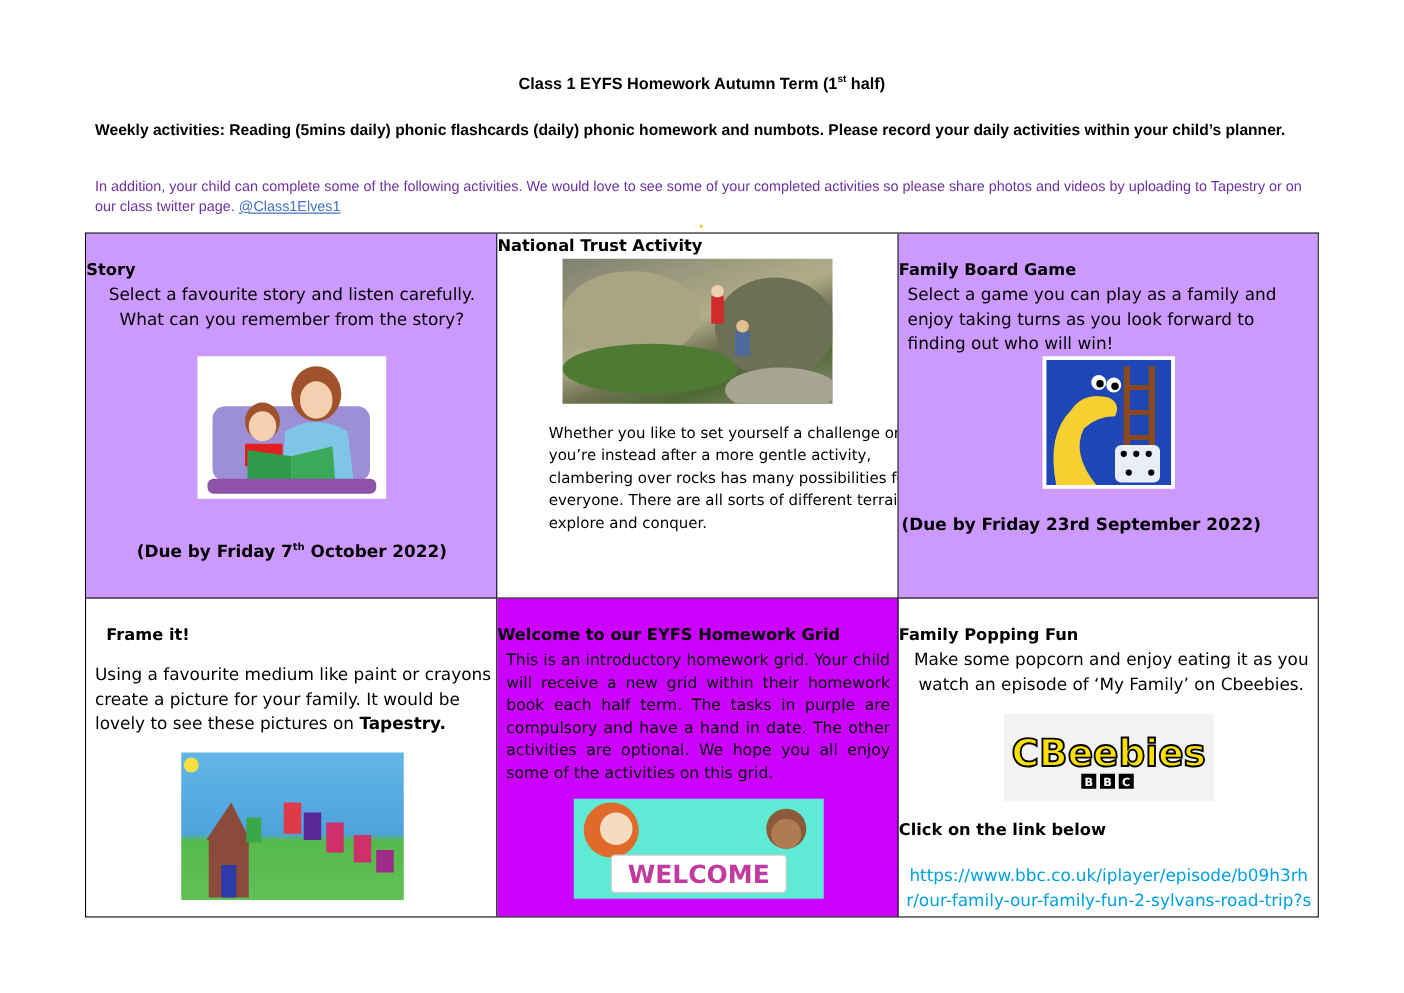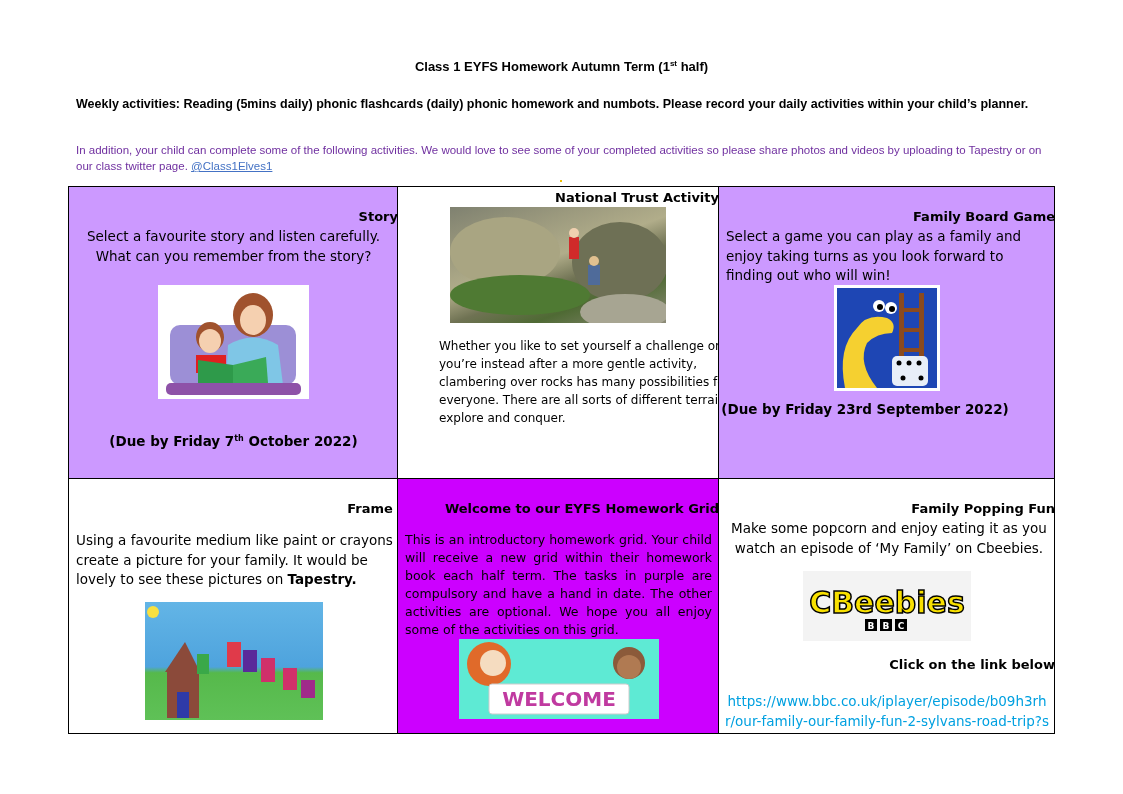--- a/index.html
+++ b/index.html
@@ -40,21 +40,21 @@
     border-right: 1.5px solid #000; border-bottom: 1.5px solid #000;
     font-family: "DejaVu Sans", sans-serif;
   }
   .cell.r2 { border-bottom: none; }
   .cell.c3 { border-right: none; }
   .lilac { background: #cc99ff; }
   .magenta { background: #cc00ff; padding-left: 39px; }
   .white { background: #ffffff; }
 
   .abs { position: absolute; }
-  .h { font-weight: bold; font-size: 13px; text-align: right; }
+  .h { font-weight: bold; font-size: 13px; text-align: left; }
   .body-c { font-size: 13.5px; text-align: center; line-height: 19.5px; }
   .body-l { font-size: 13.5px; line-height: 19.5px; }
   .body-s { font-size: 12px; line-height: 18px; }
   .due { font-weight: bold; font-size: 13.5px; text-align: center; }
   .note { font-weight: bold; font-size: 10.5px; text-align: center; line-height: 16px; }
   .just { text-align: justify; font-size: 12.5px; line-height: 18px; }
   .link { color: #00a0e0; font-size: 13.5px; line-height: 19.5px; text-align: center; word-break: break-all; }
 
   .img { position: absolute; overflow: hidden; }
 
@@ -137,21 +137,21 @@
         <circle cx="43" cy="19" r="3" fill="#000"></circle>
           <circle cx="55" cy="21" r="3" fill="#000"></circle>
         <rect x="55" y="68" width="36" height="30" rx="5" fill="#e8eef8"></rect>
         <circle cx="62" cy="75" r="2.5" fill="#000"></circle>
           <circle cx="72" cy="75" r="2.5" fill="#000"></circle>
           <circle cx="82" cy="75" r="2.5" fill="#000"></circle>
         <circle cx="66" cy="90" r="2.5" fill="#000"></circle>
           <circle cx="84" cy="90" r="2.5" fill="#000"></circle>
       </svg>
     </div>
-    <div class="abs due" style="left:0;width:292px;top:214px;">(Due by Friday 23rd September 2022)</div>
+    <div class="abs due" style="left:0;width:292px;top:225px;">(Due by Friday 23rd September 2022)</div>
   </div>
 
   <div class="cell white r2">
     <div class="abs h" style="left:16px;width:329px;top:22px;">Frame it!</div>
     <div class="abs body-l" style="left:7px;width:318px;top:52px;"><span>Using a favourite medium like paint or crayons create a picture for your family.  It would be lovely to see these pictures on </span><b>Tapestry.</b></div>
     <div class="img drawing-img" style="left:76px;top:123px;width:178px;height:118px;">
       <svg width="178" height="118" viewBox="0 0 178 118">
         <circle cx="8" cy="10" r="6" fill="#f8e040"></circle>
         <polygon points="20,70 40,40 55,70" fill="#8b4a3a"></polygon>
         <rect x="22" y="68" width="32" height="48" fill="#8b4a3a"></rect>
@@ -161,21 +161,21 @@
         <rect x="98" y="48" width="14" height="22" fill="#5a2a9a"></rect>
         <rect x="116" y="56" width="14" height="24" fill="#d0306a"></rect>
         <rect x="138" y="66" width="14" height="22" fill="#d0306a"></rect>
         <rect x="156" y="78" width="14" height="18" fill="#a02a8a"></rect>
       </svg>
     </div>
   </div>
 
   <div class="cell magenta r2">
     <div class="abs h" style="left:0;width:321px;top:22px;">Welcome to our EYFS Homework Grid</div>
-    <div class="abs just" style="left:7px;width:307px;top:40px;margin-top:12px;">This is an introductory homework grid. Your child will receive a new grid within their homework book each half term. The tasks in purple are compulsory and have a hand in date. The other activities are optional. We hope you all enjoy some of the activities on this grid.</div>
+    <div class="abs just" style="left:7px;width:307px;top:40px;">This is an introductory homework grid. Your child will receive a new grid within their homework book each half term. The tasks in purple are compulsory and have a hand in date. The other activities are optional. We hope you all enjoy some of the activities on this grid.</div>
     <div class="img welcome-img" style="left:61px;top:160px;width:200px;height:80px;">
       <svg width="200" height="80" viewBox="0 0 200 80">
         <circle cx="30" cy="25" r="22" fill="#e06a2a"></circle>
         <circle cx="34" cy="24" r="13" fill="#f5dcc0"></circle>
         <circle cx="170" cy="24" r="16" fill="#8b5a3a"></circle>
         <circle cx="170" cy="28" r="12" fill="#b07a52"></circle>
         <rect x="30" y="45" width="140" height="30" rx="3" fill="#fff" stroke="#ccc"></rect>
         <text x="100" y="67" text-anchor="middle" font-family="DejaVu Sans, sans-serif" font-weight="bold" font-size="20" fill="#c03aa0">WELCOME</text>
       </svg>
     </div>

